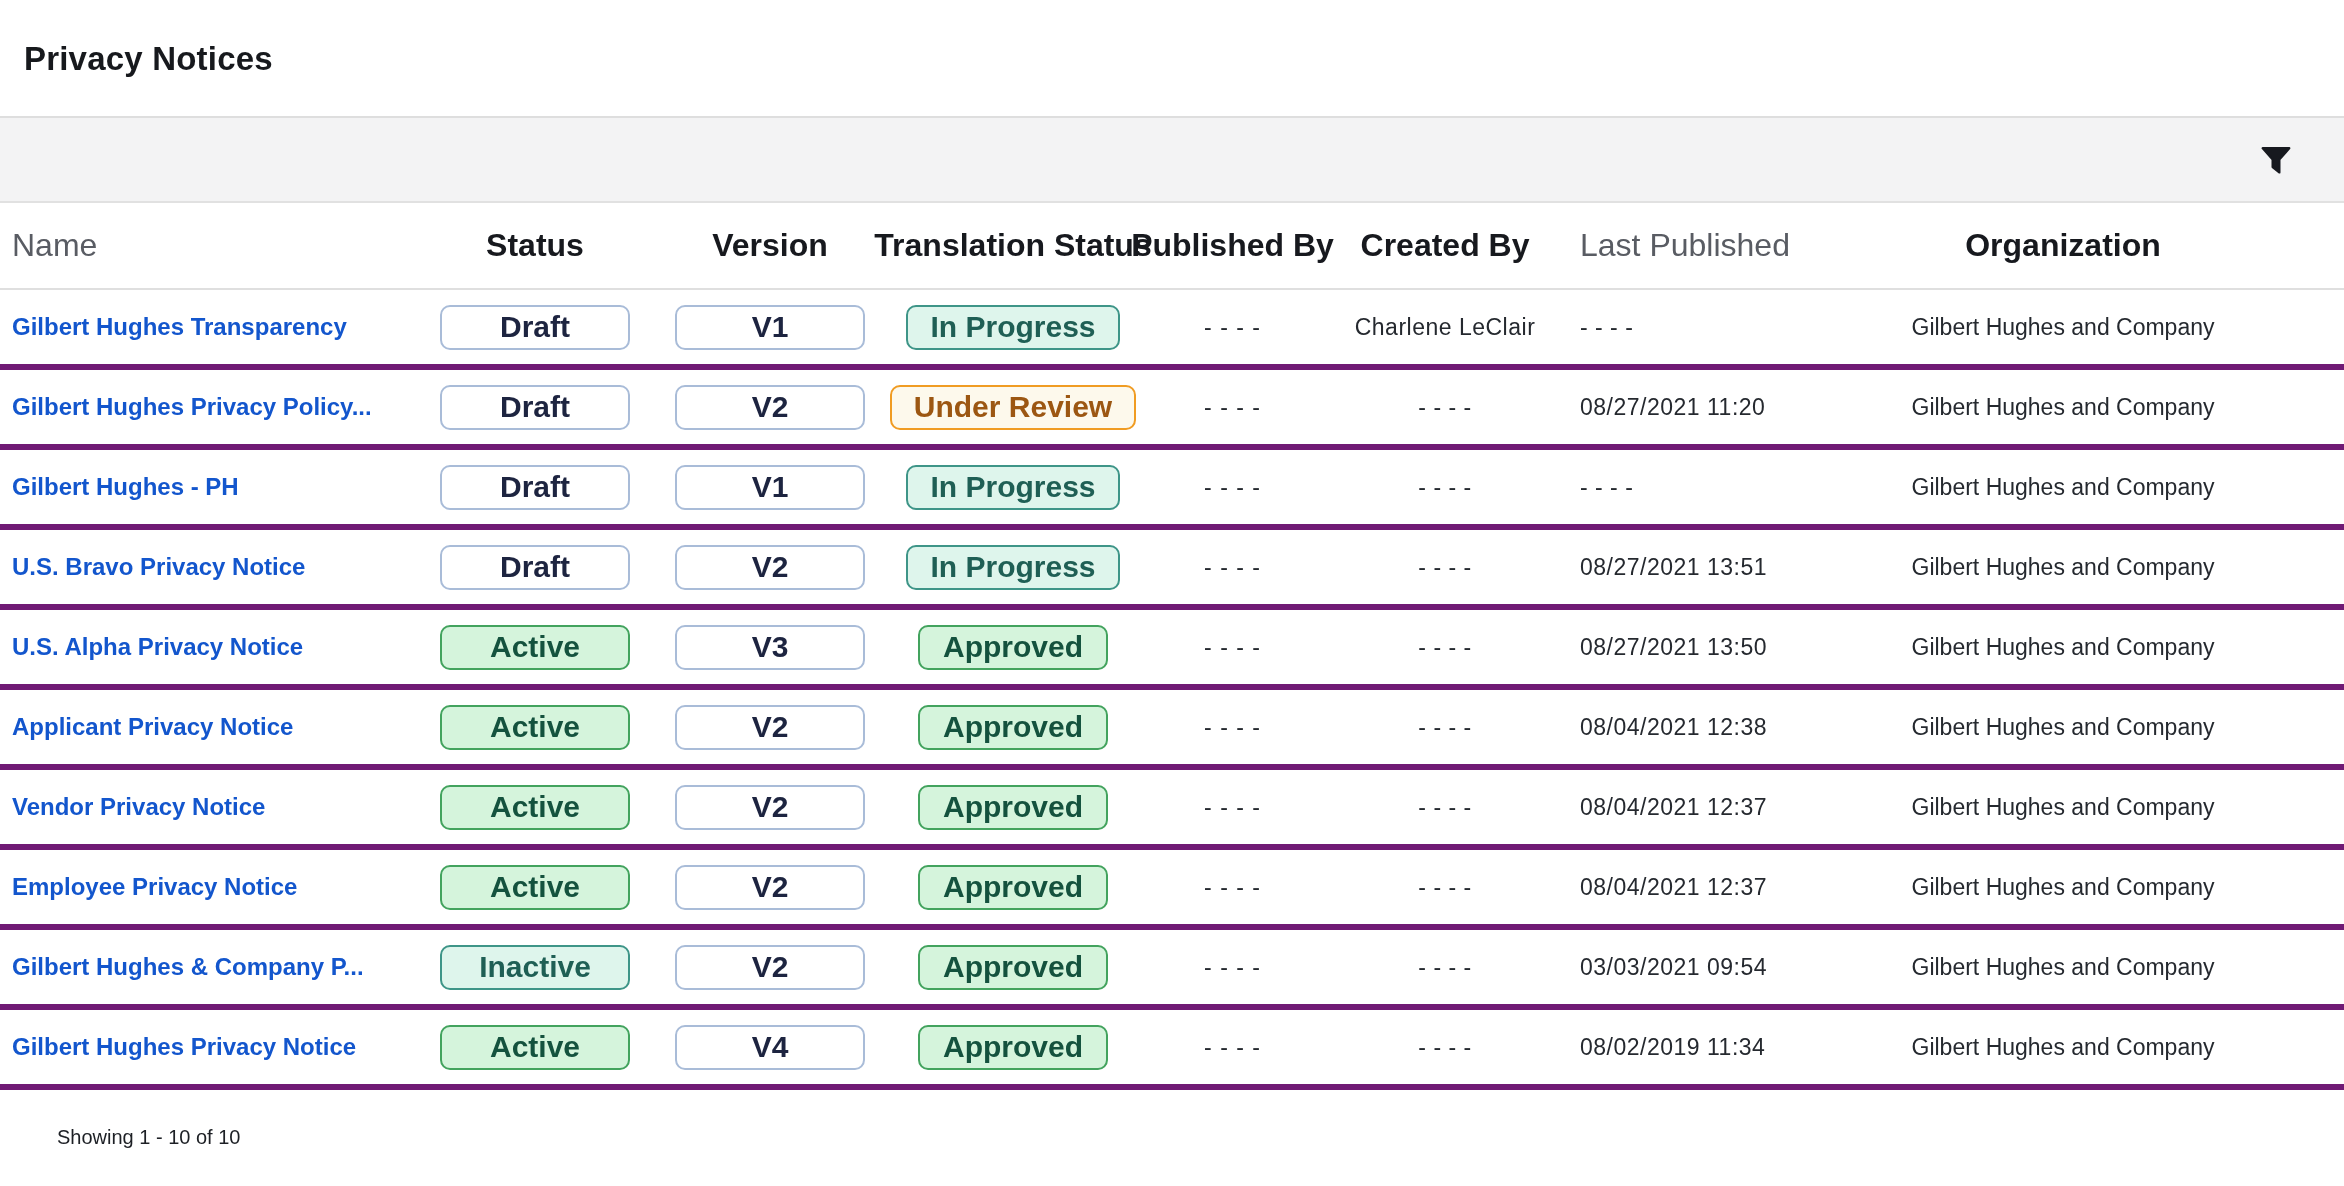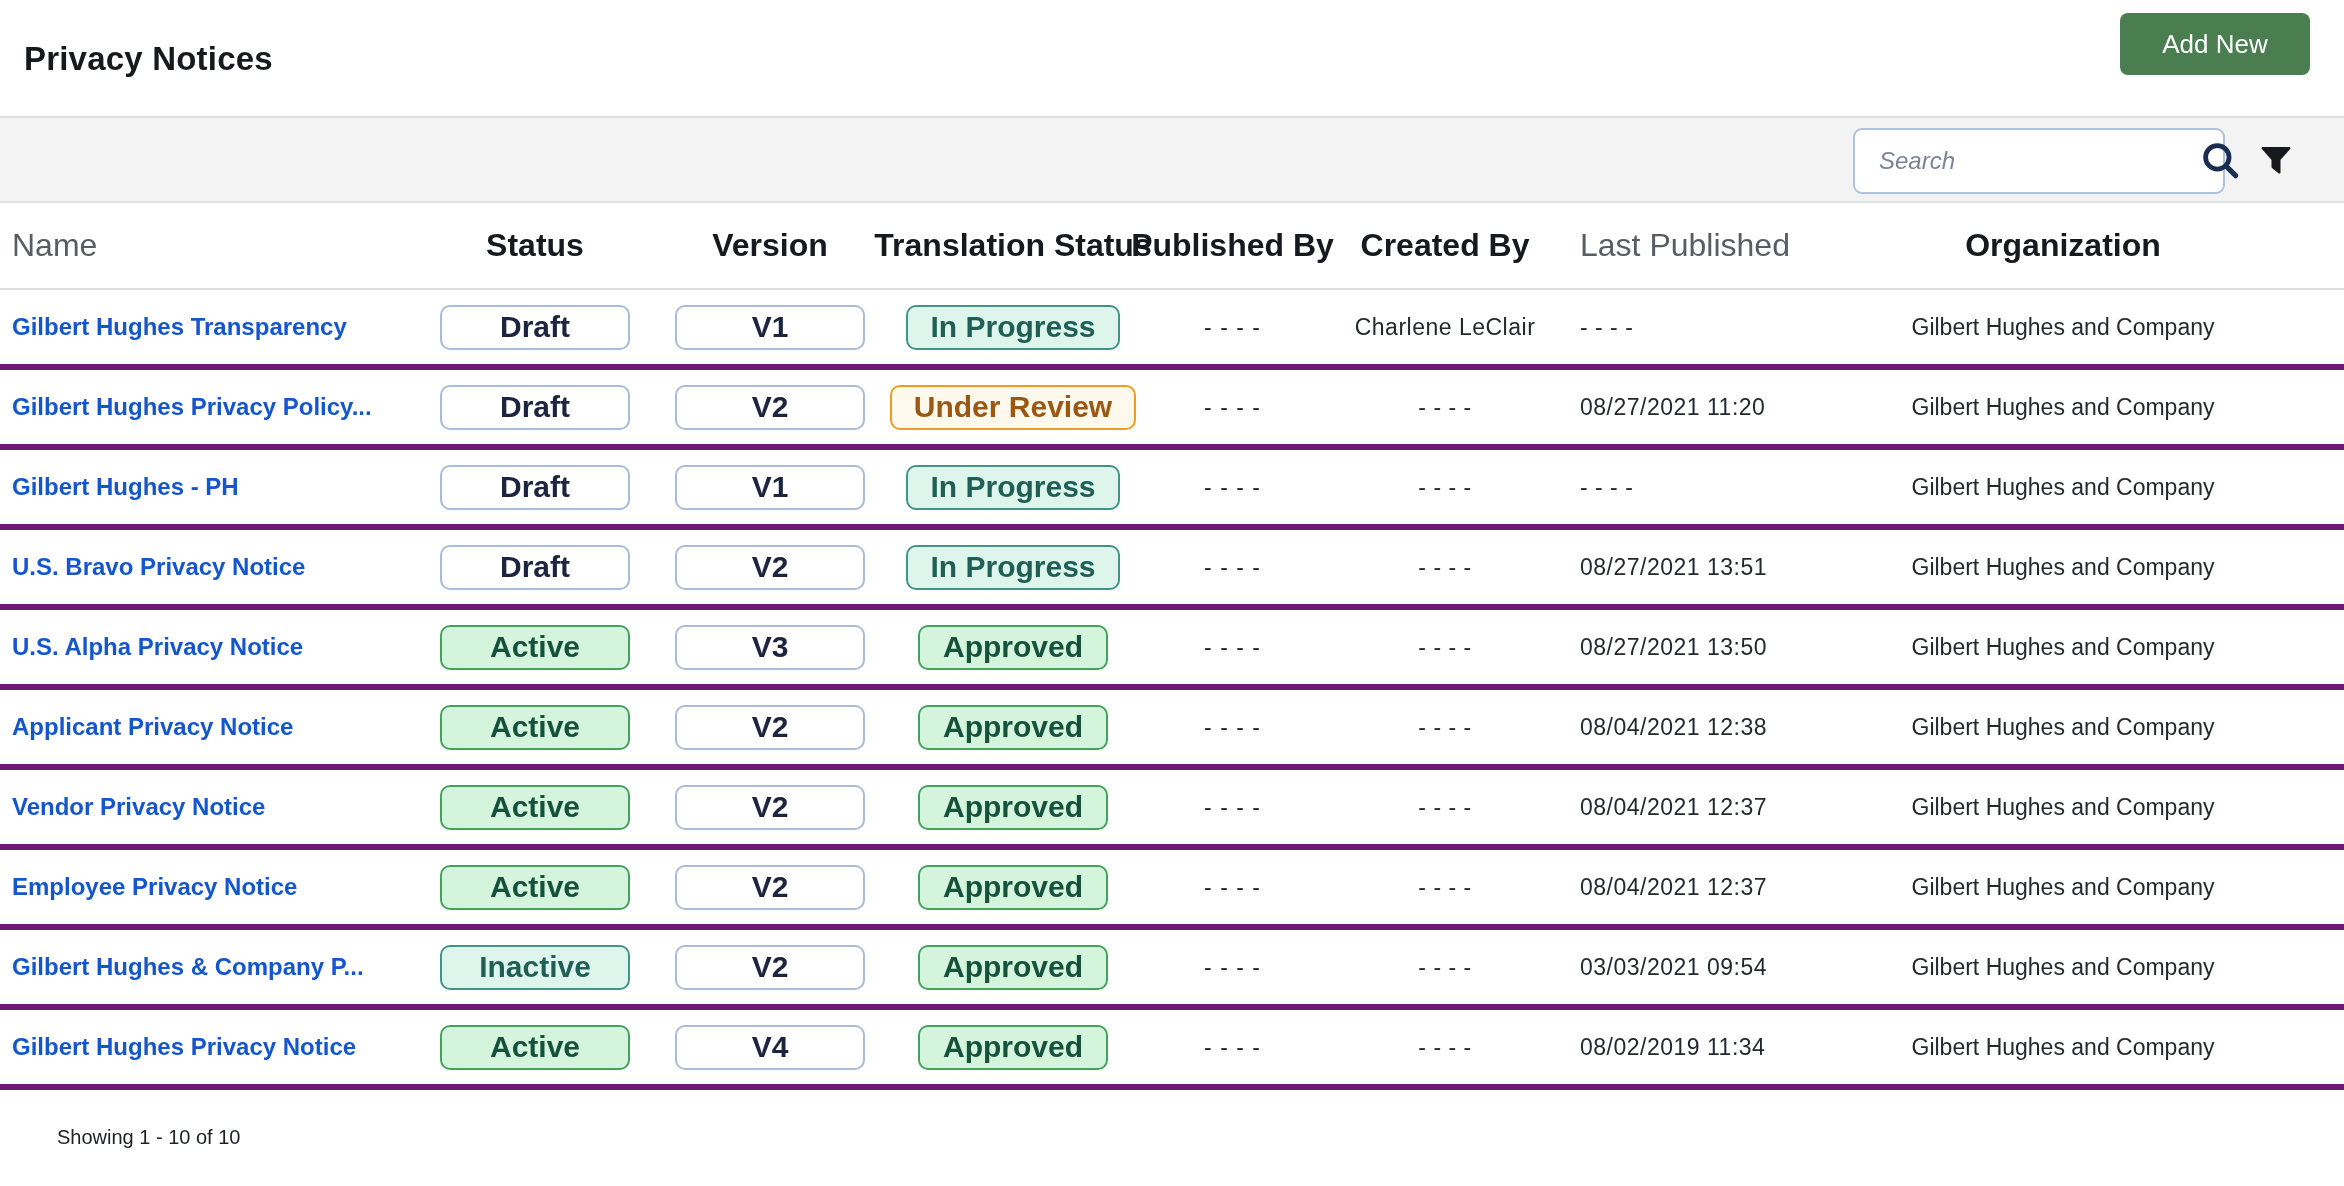--- a/index.html
+++ b/index.html
@@ -113,33 +113,23 @@
 
   
   .tfoot { padding:36px 0 0 57px; }
   .summary { font-size:20px; color:#1d2025; }
 </style>
 </head>
 <body>
 
 <div class="topbar">
   <div class="page-title">Privacy Notices</div>
-  <button class="add-btn">Add New</button>
 </div>
 
 <div class="toolbar">
-  <div class="search-wrap">
-    <input class="search-input" type="text" placeholder="Search" style="">
-    <span class="search-icon">
-      <svg width="44" height="44" viewBox="0 0 24 24" fill="none">
-        <circle cx="10" cy="10" r="6.4" stroke="#1c2d52" stroke-width="2.6"></circle>
-        <line x1="14.8" y1="14.8" x2="20" y2="20" stroke="#1c2d52" stroke-width="2.8" stroke-linecap="round"></line>
-      </svg>
-    </span>
-  </div>
   <button class="filter-btn">
     <span>
       <svg width="38" height="36" viewBox="0 0 24 24">
         <path d="M3.2 3.5 H20.8 L14.2 11 V19.6 L9.8 16 V11 Z" fill="#17191f" stroke="#17191f" stroke-width="1.6" stroke-linejoin="round"></path>
       </svg>
     </span>
   </button>
 </div>
 
 <div class="grid thead">

